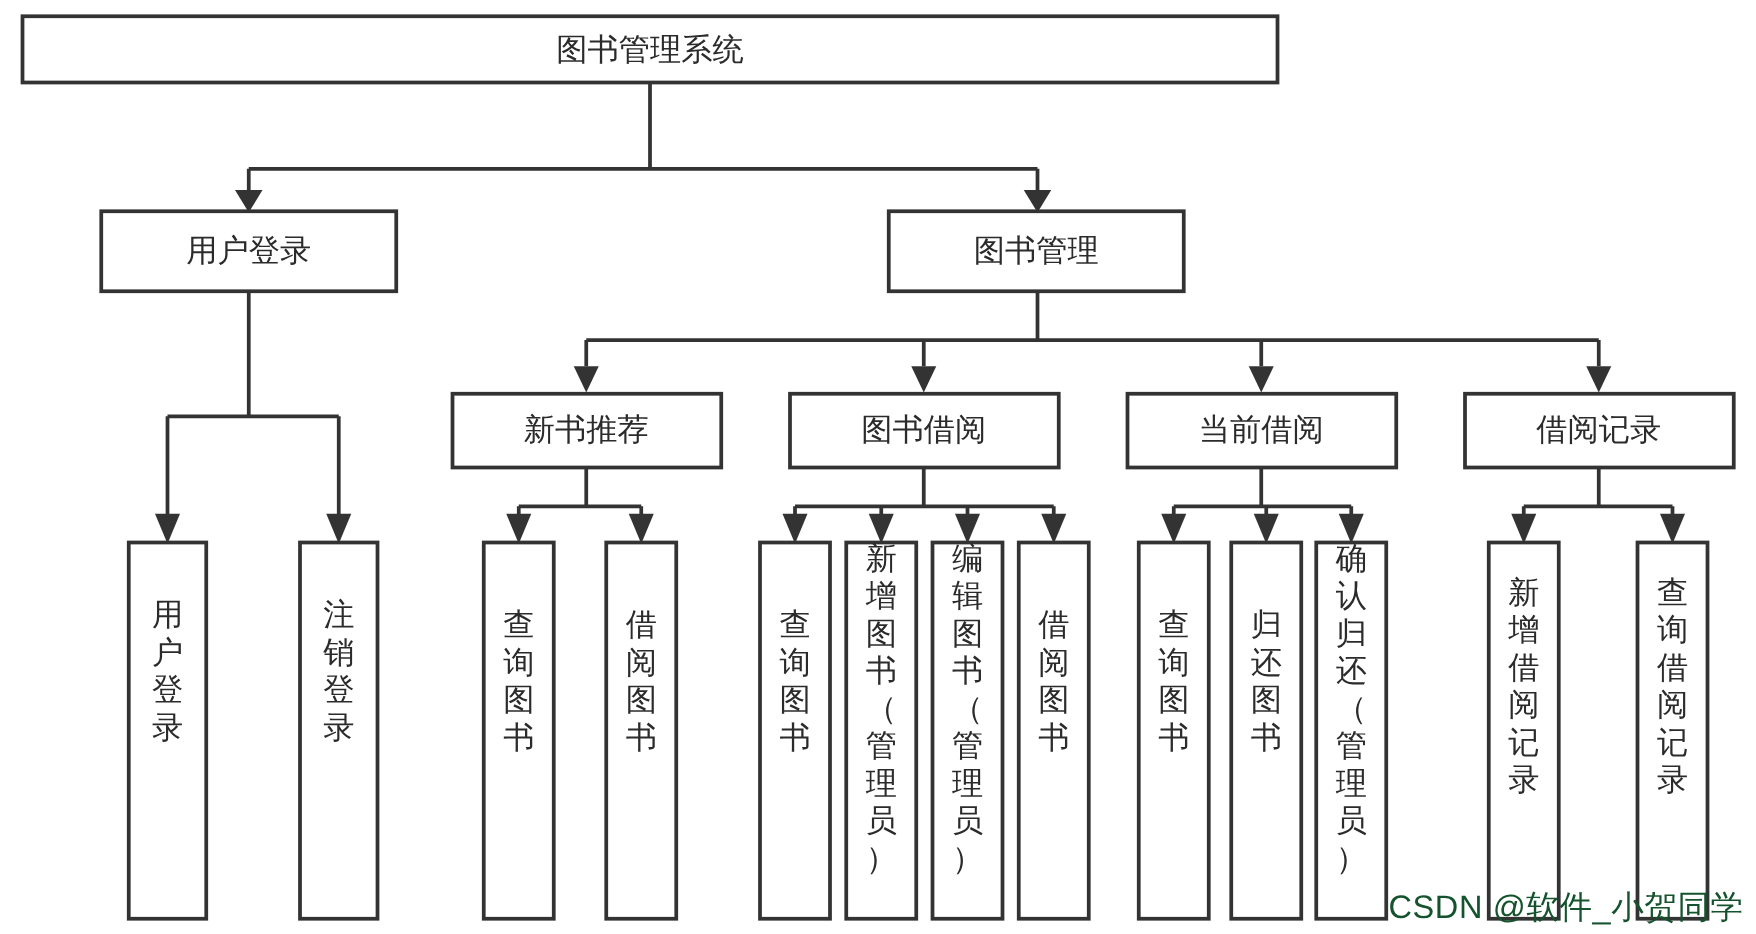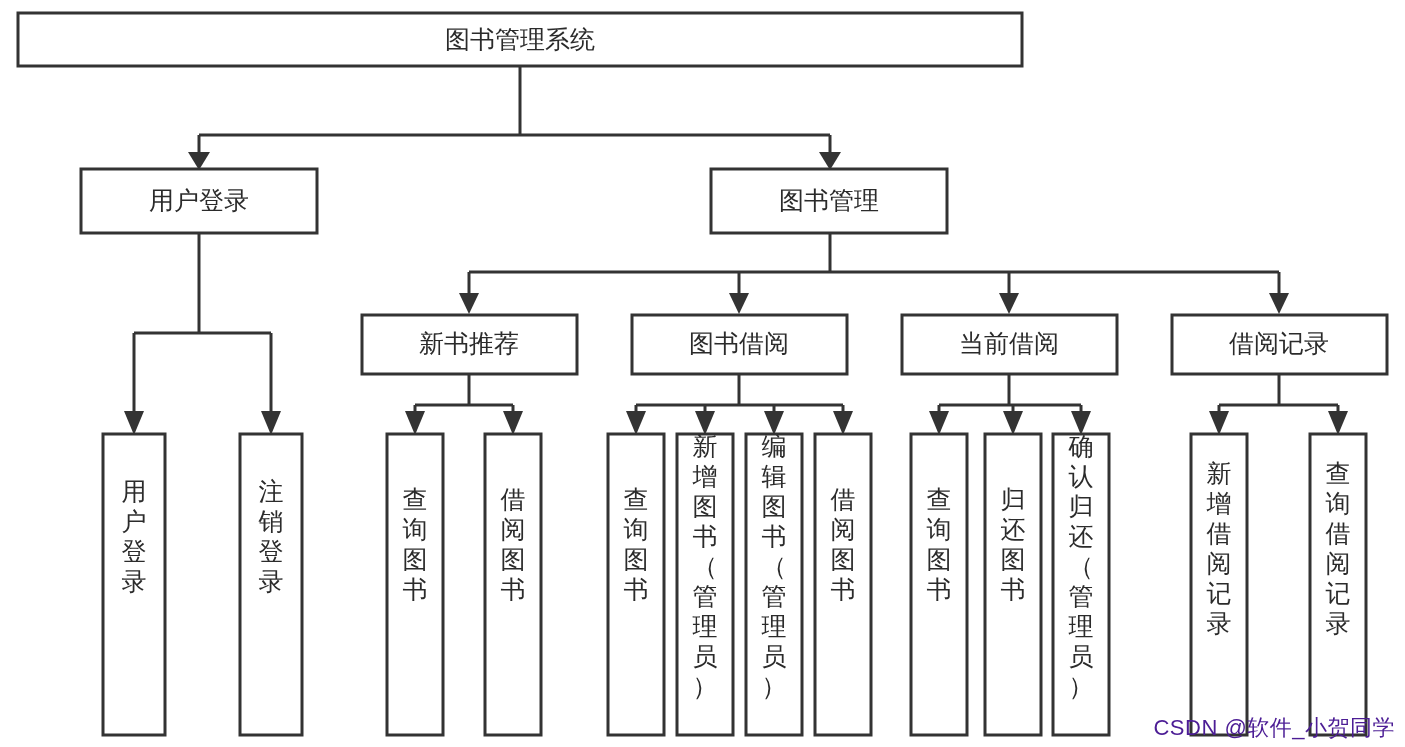--- a/index.html
+++ b/index.html
@@ -53,22 +53,22 @@
   .node-label-vertical {
     fill: #2b2b2b;
     font-family: "Liberation Sans", "DejaVu Sans", sans-serif;
     font-size: 25px;
     text-anchor: middle;
   }
   .watermark {
     position: absolute;
     right: 10px;
     bottom: 4px;
-    color: #4c1d95;
-    font-size: 22px;
+    color: #14532d;
+    font-size: 26px;
     font-family: "Liberation Sans", "DejaVu Sans", sans-serif;
     letter-spacing: 0.5px;
     white-space: nowrap;
     pointer-events: none;
   }
 </style>
 </head>
 <body>
 
 <div id="diagram-root">

